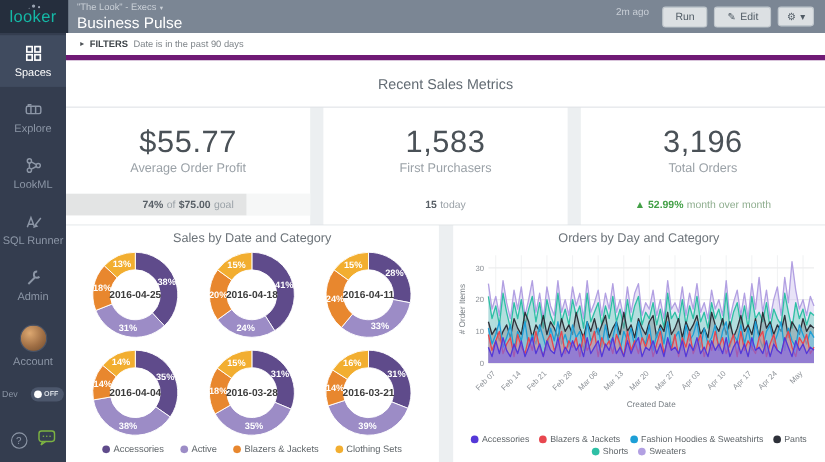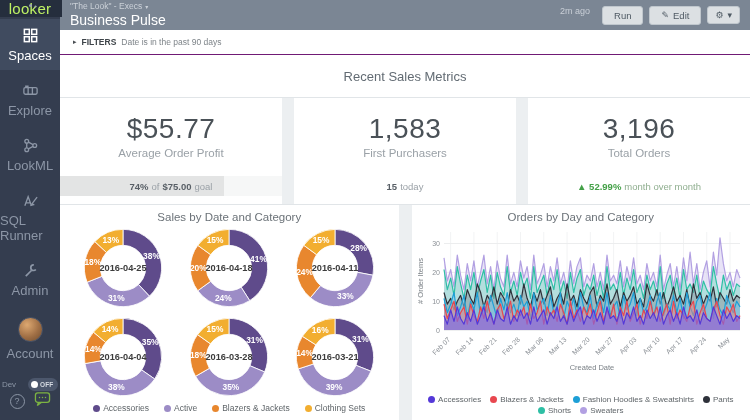--- a/index.html
+++ b/index.html
@@ -2,27 +2,27 @@
 <html><head>
 <meta charset="utf-8">
 <style>
   *{box-sizing:border-box;margin:0;padding:0}
   html,body{width:750px;height:420px;overflow:hidden}
   body{font-family:"Liberation Sans","DejaVu Sans",sans-serif;background:#ECEFF1}
   .app{display:flex;width:750px;height:420px}
 
   
   .sidebar{width:60px;background:#343D4F;display:flex;flex-direction:column;align-items:center;flex-shrink:0}
-  .logo{width:63px;height:30px;background:#252E3D;color:#bef264;display:flex;align-items:center;justify-content:center;
+  .logo{width:63px;height:30px;background:#252E3D;color:#14b8a6;display:flex;align-items:center;justify-content:center;
         font-size:15px;letter-spacing:.3px;position:relative;cursor:pointer}
   .logo-dots{position:absolute;top:4px;left:30px;width:3px;height:3px;border-radius:50%;background:#9aa3b1;
              box-shadow:5px 1px 0 -0.5px #9aa3b1,-4px 2px 0 -1px #9aa3b1}
   .nav{width:100%;display:flex;flex-direction:column;align-items:center;padding-top:2px}
   .nav-item{width:100%;padding:8px 0 7px;display:flex;flex-direction:column;align-items:center;gap:4px;
-            color:#8C96A6;font-size:13px;cursor:pointer;margin-bottom:4px}
+            color:#8C96A6;font-size:10px;cursor:pointer;margin-bottom:4px}
   .nav-item svg{width:17px;height:17px;display:block}
   .nav-item.active{background:#404B5F;color:#fff}
   .avatar{width:25px;height:25px;border-radius:50%;
           background:radial-gradient(circle at 35% 30%,#DDA871,#A06F45 55%,#6E4B2E);border:1px solid #4a5468}
   .dev-row{display:flex;align-items:center;gap:12px;color:#8C96A6;font-size:8px;margin-top:6px}
   .toggle{width:30px;height:13px;border-radius:7px;background:#4C576C;display:flex;align-items:center;gap:2px;
           padding:0 3px;color:#D5DAE1;font-size:6.5px;font-weight:bold;cursor:pointer}
   .toggle-dot{width:7px;height:7px;background:#fff;border-radius:50%;flex-shrink:0}
   .sidebar-bottom{margin-top:auto;display:flex;gap:9px;align-items:center;padding-bottom:9px}
   .help{width:15px;height:15px;border:1px solid #8C96A6;border-radius:50%;color:#8C96A6;font-size:9px;
@@ -37,21 +37,21 @@
   .breadcrumb .caret{font-size:6px}
   .page-title{font-size:14px;color:#fff}
   .header-right{margin-left:auto;display:flex;align-items:flex-start;gap:6px}
   .ago{font-size:9px;color:#C9CFD7;margin-right:6px}
   .btn{background:#DCE0E3;border:1px solid #C0C7CD;border-radius:3px;font-size:9.5px;color:#4F5A64;
        padding:3px 11px;display:flex;gap:4px;align-items:center;cursor:pointer}
   .btn .bicon{font-size:9px}
   .btn.icon-btn{padding:3px 7px}
 
   
-  .filters{height:25px;background:#fff;border-bottom:1px solid #701a75;display:flex;align-items:center;gap:5px;
+  .filters{height:25px;background:#fff;border-bottom:5px solid #701a75;display:flex;align-items:center;gap:5px;
            padding:0 13px;font-size:8.5px;color:#7E8489;flex-shrink:0;cursor:pointer}
   .filters .tri{color:#4a4f54;font-size:7px}
   .filters b{color:#3E4449}
 
   
   .content{flex:1;display:flex;flex-direction:column;min-height:0}
   .metrics-band{background:#fff;height:42px;display:flex;align-items:center;justify-content:center;
                 font-size:13px;color:#626B73;flex-shrink:0}
   .gap{height:1px;background:#E1E5E8;flex-shrink:0}
   .cards{display:flex;gap:12px;height:106px;flex-shrink:0}

